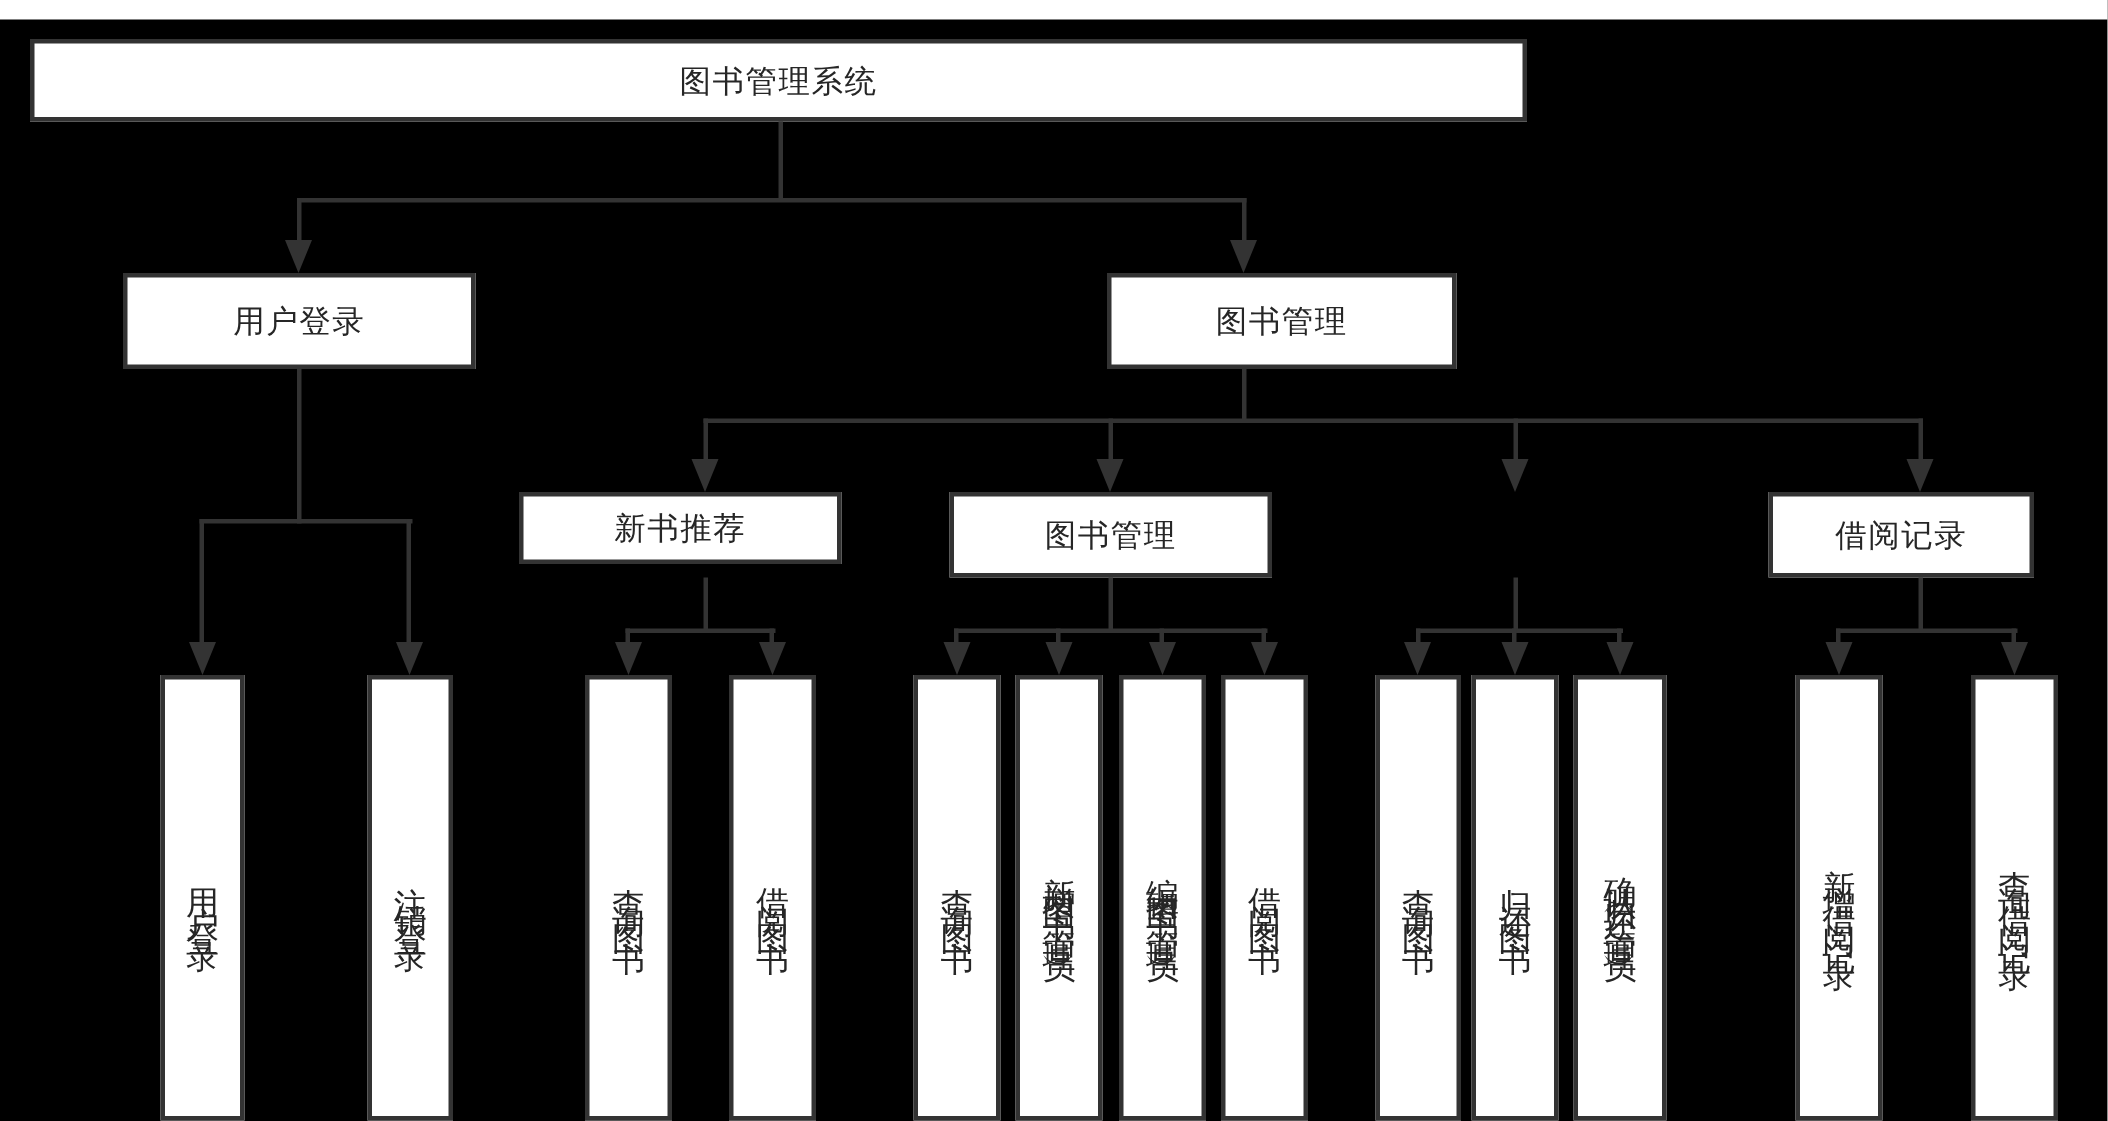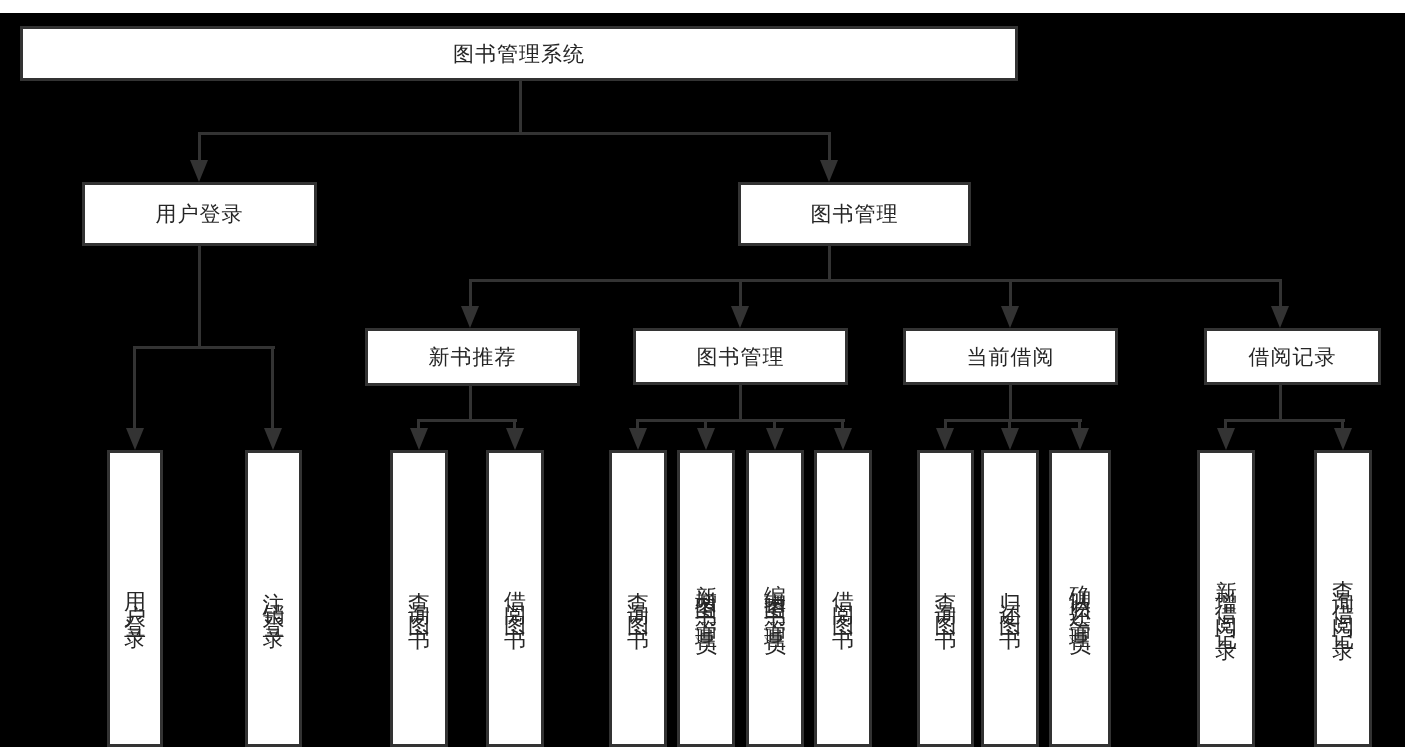--- a/index.html
+++ b/index.html
@@ -37,30 +37,27 @@
   </div>
 
   <div class="box hbox" style="left:82px;top:169px;width:235px;height:64px">
     <span>用户登录</span>
   </div>
 
   <div class="box hbox" style="left:738px;top:169px;width:233px;height:64px">
     <span>图书管理</span>
   </div>
 
-  <div class="box hbox" style="left:365px;top:315px;width:215px;height:58px">
+  <div class="box hbox" style="left:346px;top:315px;width:215px;height:48px">
     <span>新书推荐</span>
   </div>
   <div class="box hbox" style="left:633px;top:315px;width:215px;height:57px">
     <span>图书管理</span>
   </div>
-  <div class="box hbox" style="left:903px;top:315px;width:215px;height:57px">
-    <span>当前借阅</span>
-  </div>
-  <div class="box hbox" style="left:1204px;top:315px;width:177px;height:57px">
+  <div class="box hbox" style="left:1179px;top:315px;width:177px;height:57px">
     <span>借阅记录</span>
   </div>
 
   <div class="box vbox" style="left:107px;width:56px">
     <span class="vtext">用户登录</span>
   </div>
   <div class="box vbox" style="left:245px;width:57px">
     <span class="vtext">注销登录</span>
   </div>
 

